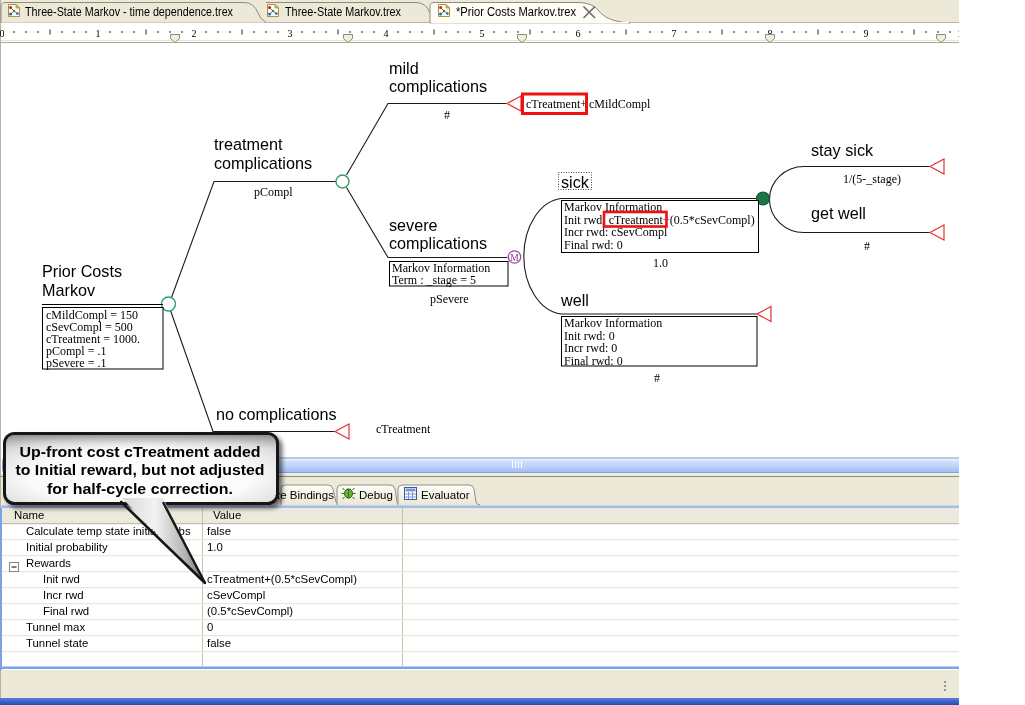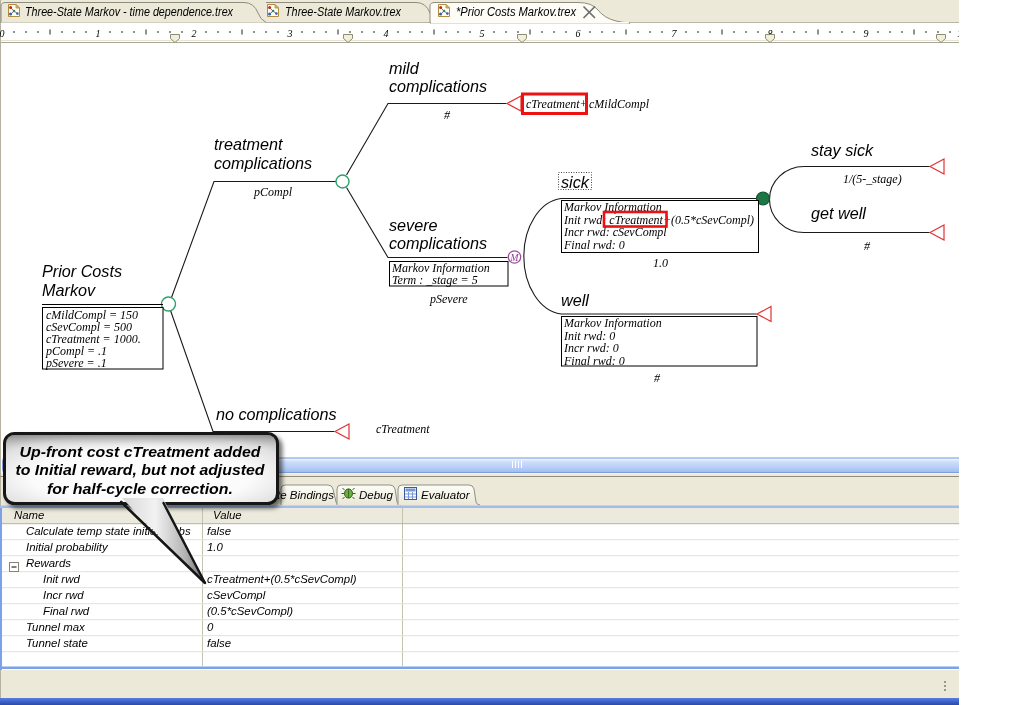--- a/index.html
+++ b/index.html
@@ -1,14 +1,14 @@
 <!DOCTYPE html>
 <html><head><meta charset="utf-8"><style>
 html,body{margin:0;padding:0;background:#fff;}
-#page{position:relative;width:959px;height:705px;overflow:hidden;font-style:italic;}
+#page{position:relative;width:959px;height:705px;overflow:hidden;}
 svg{position:absolute;left:0;top:0;}
 text{font-family:"Liberation Sans",sans-serif;fill:#000;}
 .lbl{font-size:16.2px;fill:#000;}
 .ser{font-family:"Liberation Serif",serif;font-size:12px;}
 .tab{font-size:12px;}
 .ptab{font-size:11.5px;}
 .tbl{font-size:11.4px;}
 .rul{font-family:"Liberation Serif",serif;font-size:10px;}
 .bub{font-size:14.5px;font-weight:bold;}
 </style></head><body>

